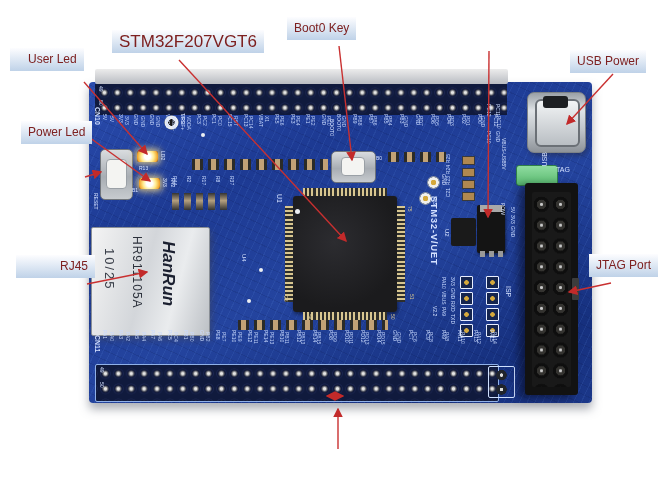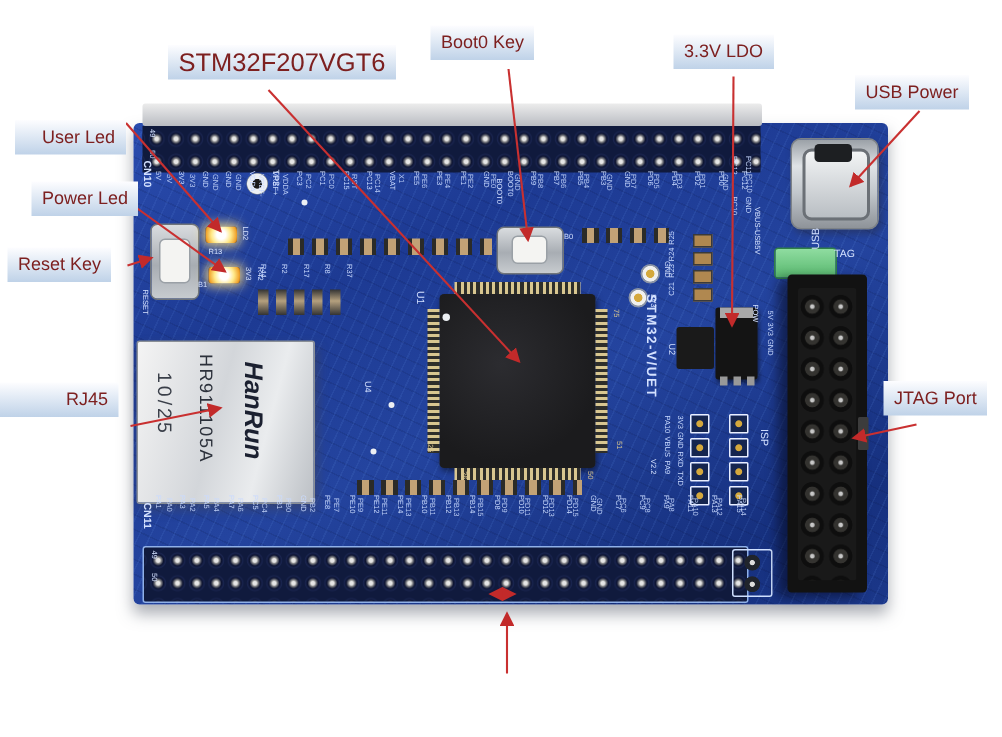--- a/index.html
+++ b/index.html
@@ -340,25 +340,23 @@
       <line x1="179" y1="60" x2="346" y2="241" marker-end="url(#ah)"></line>
       <line x1="339" y1="46" x2="352" y2="160" marker-end="url(#ah)"></line>
       <line x1="489" y1="51" x2="488" y2="217" marker-end="url(#ah)"></line>
       <line x1="613" y1="74" x2="567" y2="124" marker-end="url(#ah)"></line>
       <line x1="611" y1="283" x2="569" y2="292" marker-end="url(#ah)"></line>
       <line x1="338" y1="449" x2="338" y2="409" marker-end="url(#ah)"></line>
       <line x1="327" y1="396" x2="343" y2="396" marker-start="url(#ah)" marker-end="url(#ah)"></line>
     </g>
   </svg>
 
-  <div class="callout" style="left:10px;top:80px;padding-left:18px;">User Led</div>
+  <div class="callout" style="left:10px;top:48px;padding-left:18px;">User Led</div>
   <div class="callout" style="left:21px;top:121px;">Power Led</div>
-  <div class="callout" style="left:5px;top:165px;">Reset Key</div>
-  <div class="callout" style="left:0;top:255px;padding-left:44px;">
+  <div class="callout" style="left:16px;top:255px;padding-left:44px;">
     <div>RJ45</div>
   </div>
   <div class="callout" style="left:112px;top:30px;font-size:17px;text-align:center;">STM32F207VGT6</div>
   <div class="callout" style="left:287px;top:17px;">Boot0 Key</div>
-  <div class="callout" style="left:449px;top:23px;">3.3V LDO</div>
   <div class="callout" style="left:570px;top:50px;">USB Power</div>
   <div class="callout" style="left:589px;top:254px;">JTAG Port</div>
 
 </div>
 
 </body></html>

